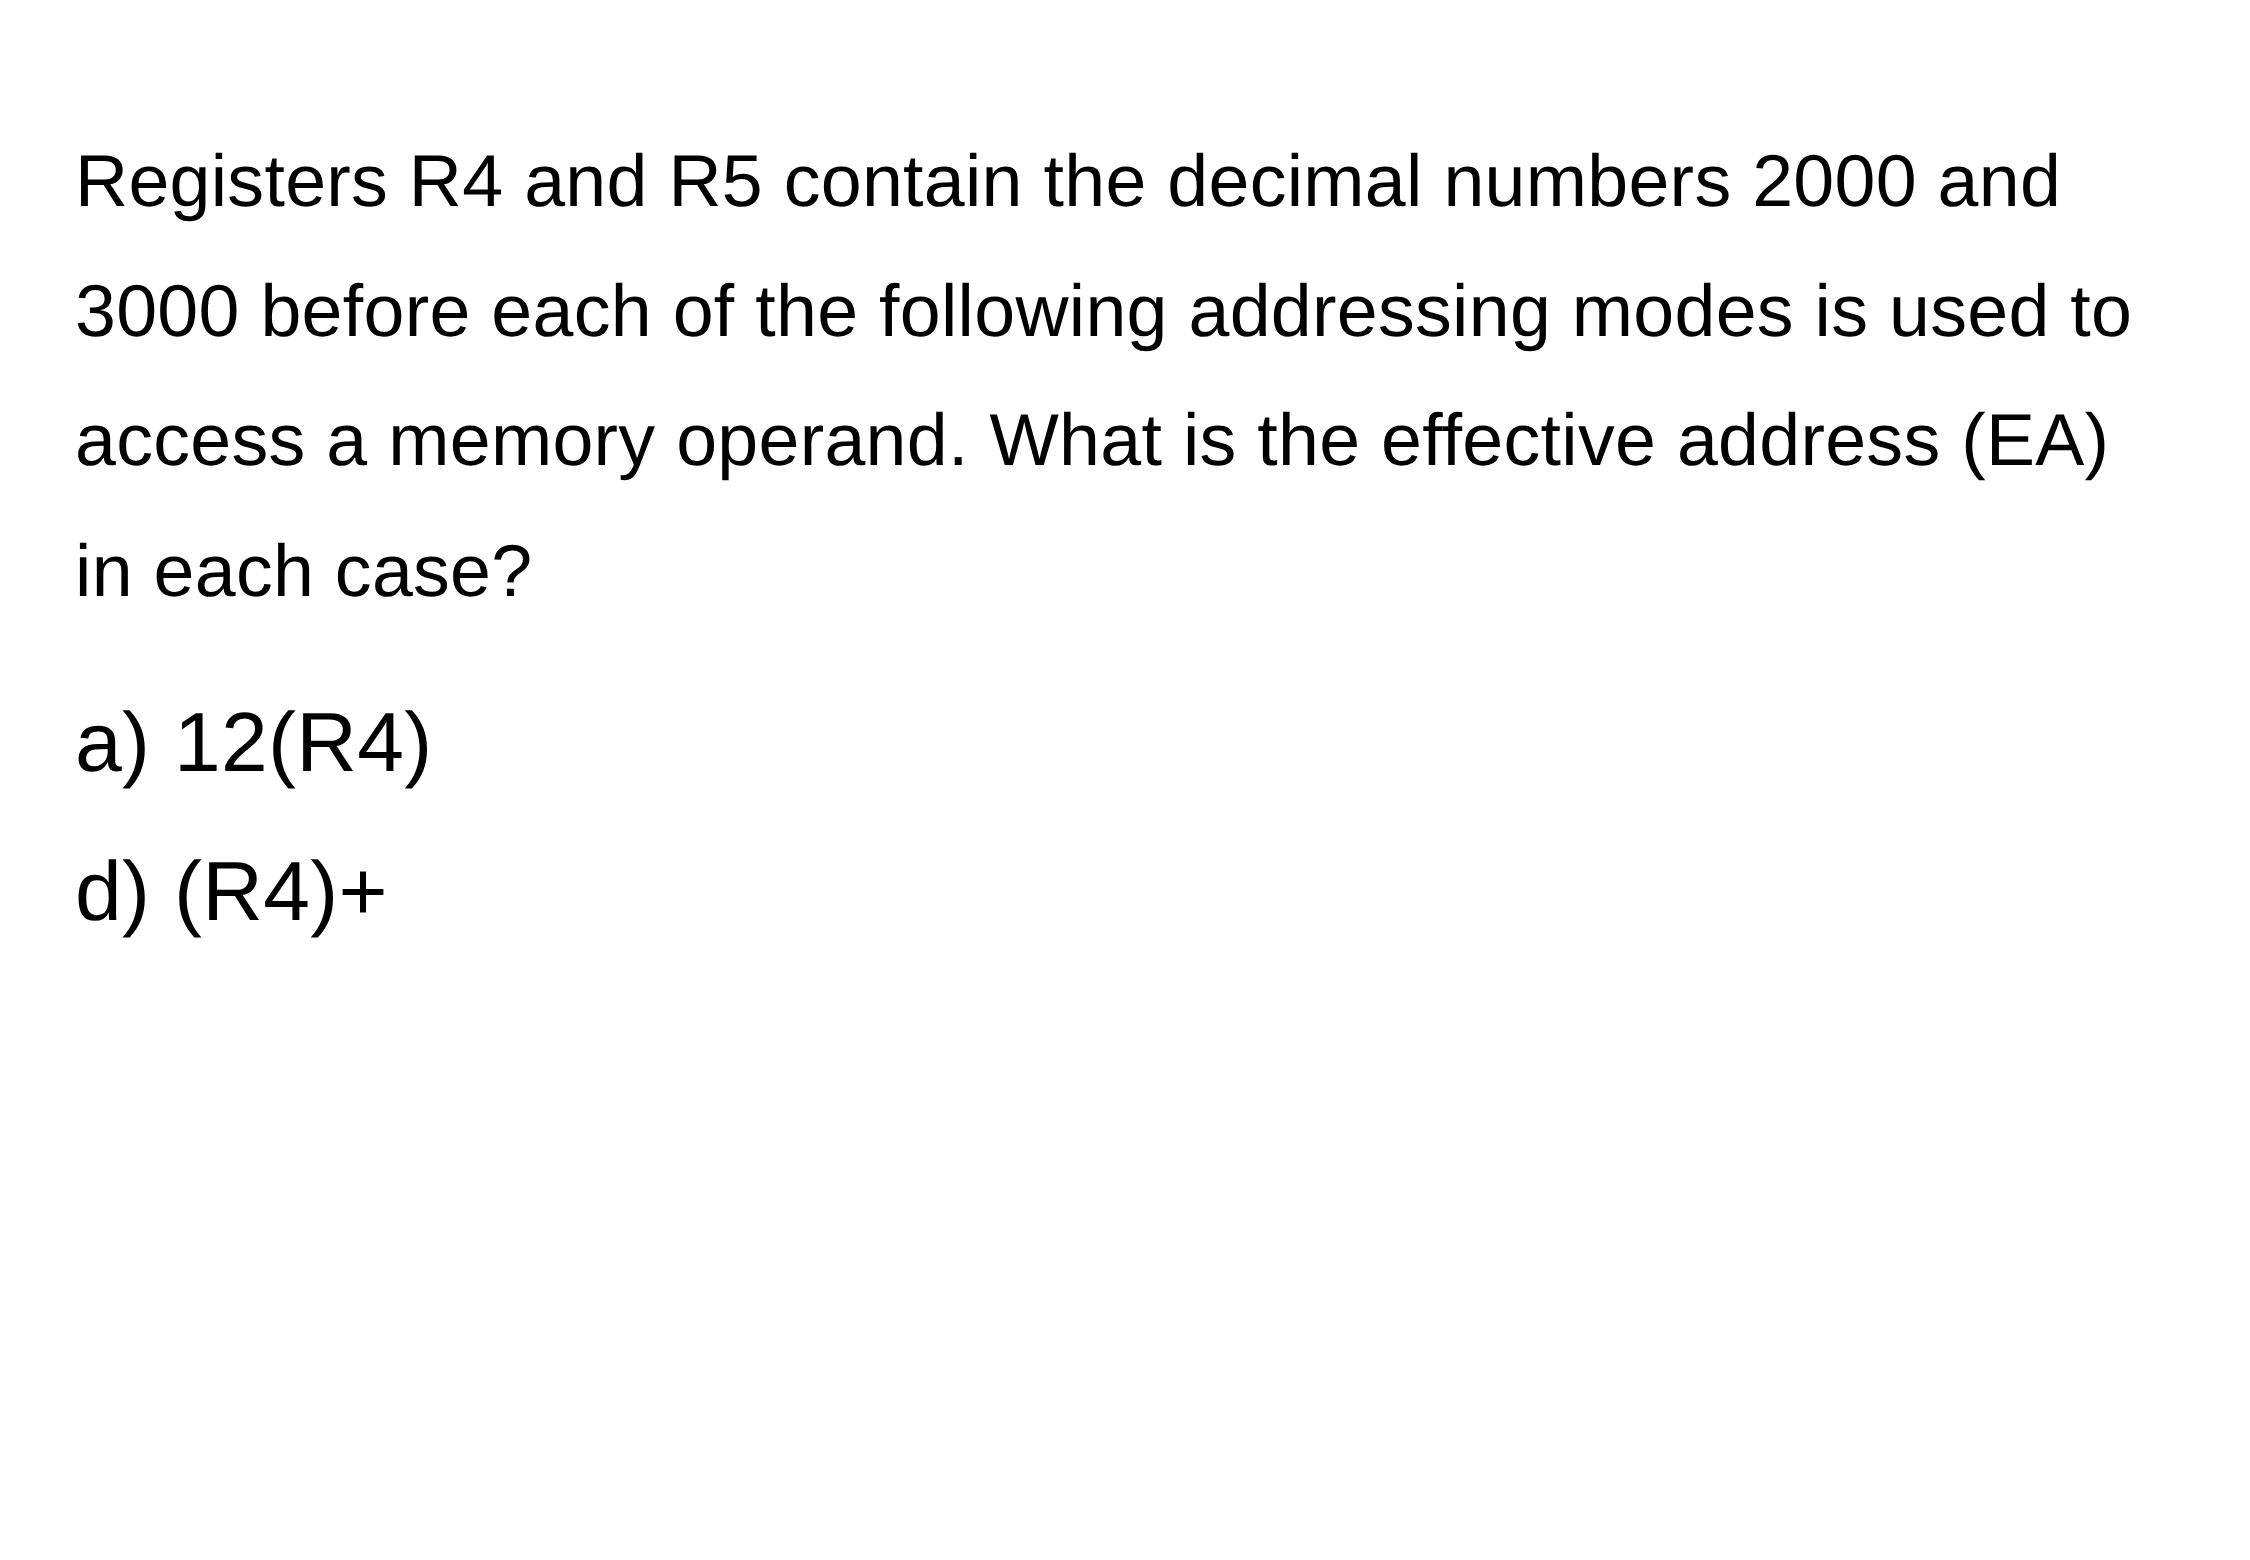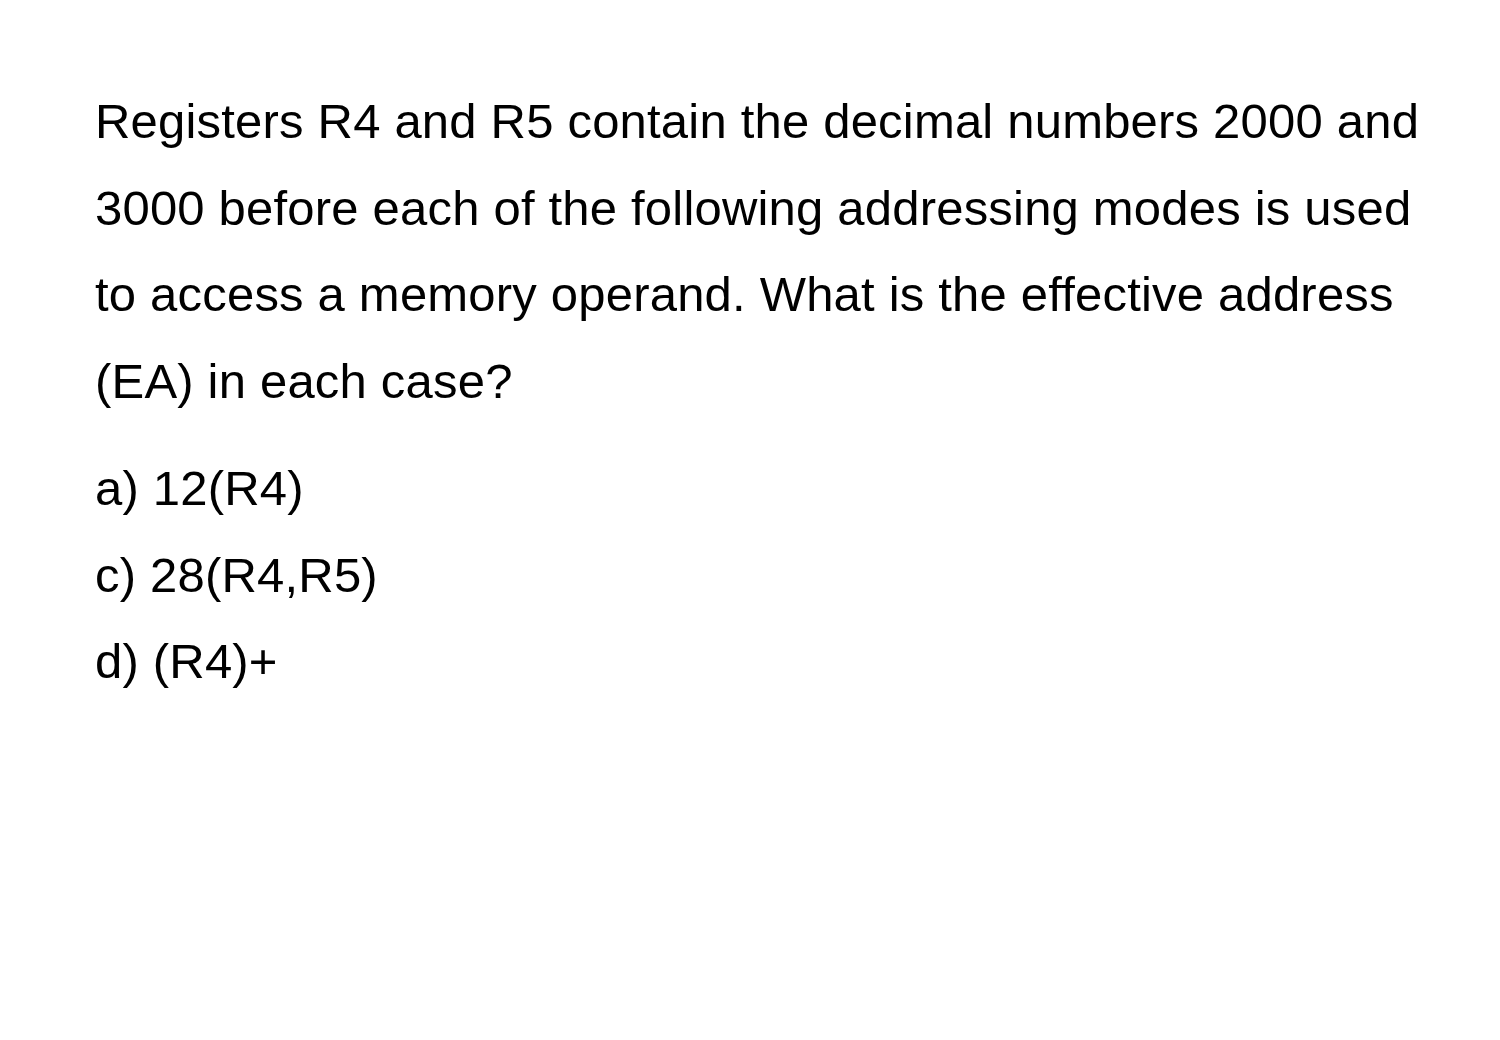--- a/index.html
+++ b/index.html
@@ -9,37 +9,35 @@
   }
   html, body {
     width: 1500px;
     height: 1040px;
     background: #ffffff;
     font-family: -apple-system, BlinkMacSystemFont, "Segoe UI", Helvetica, Arial, sans-serif;
     color: #000000;
   }
   .page {
     padding: 78px 78px 40px 50px;
-    margin-left: 45px;
   }
   .question-text {
     font-size: 49px;
     line-height: 1.77;
     font-weight: 400;
     margin-bottom: 20px;
     letter-spacing: 0.2px;
   }
   .option {
-    font-size: 49px;
+    font-size: 56px;
     line-height: 1.77;
     font-weight: 400;
     letter-spacing: 0.2px;
   }
 </style>
 </head>
 <body>
 
 <div class="page">
   <p class="question-text">Registers R4 and R5 contain the decimal numbers 2000 and 3000 before each of the following addressing modes is used to access a memory operand. What is the effective address (EA) in each case?</p>
   <p class="option">a) 12(R4)</p>
-  <p class="option">c) 28(R4,R5)</p>
   <p class="option">d) (R4)+</p>
 </div>
 
 </body></html>

